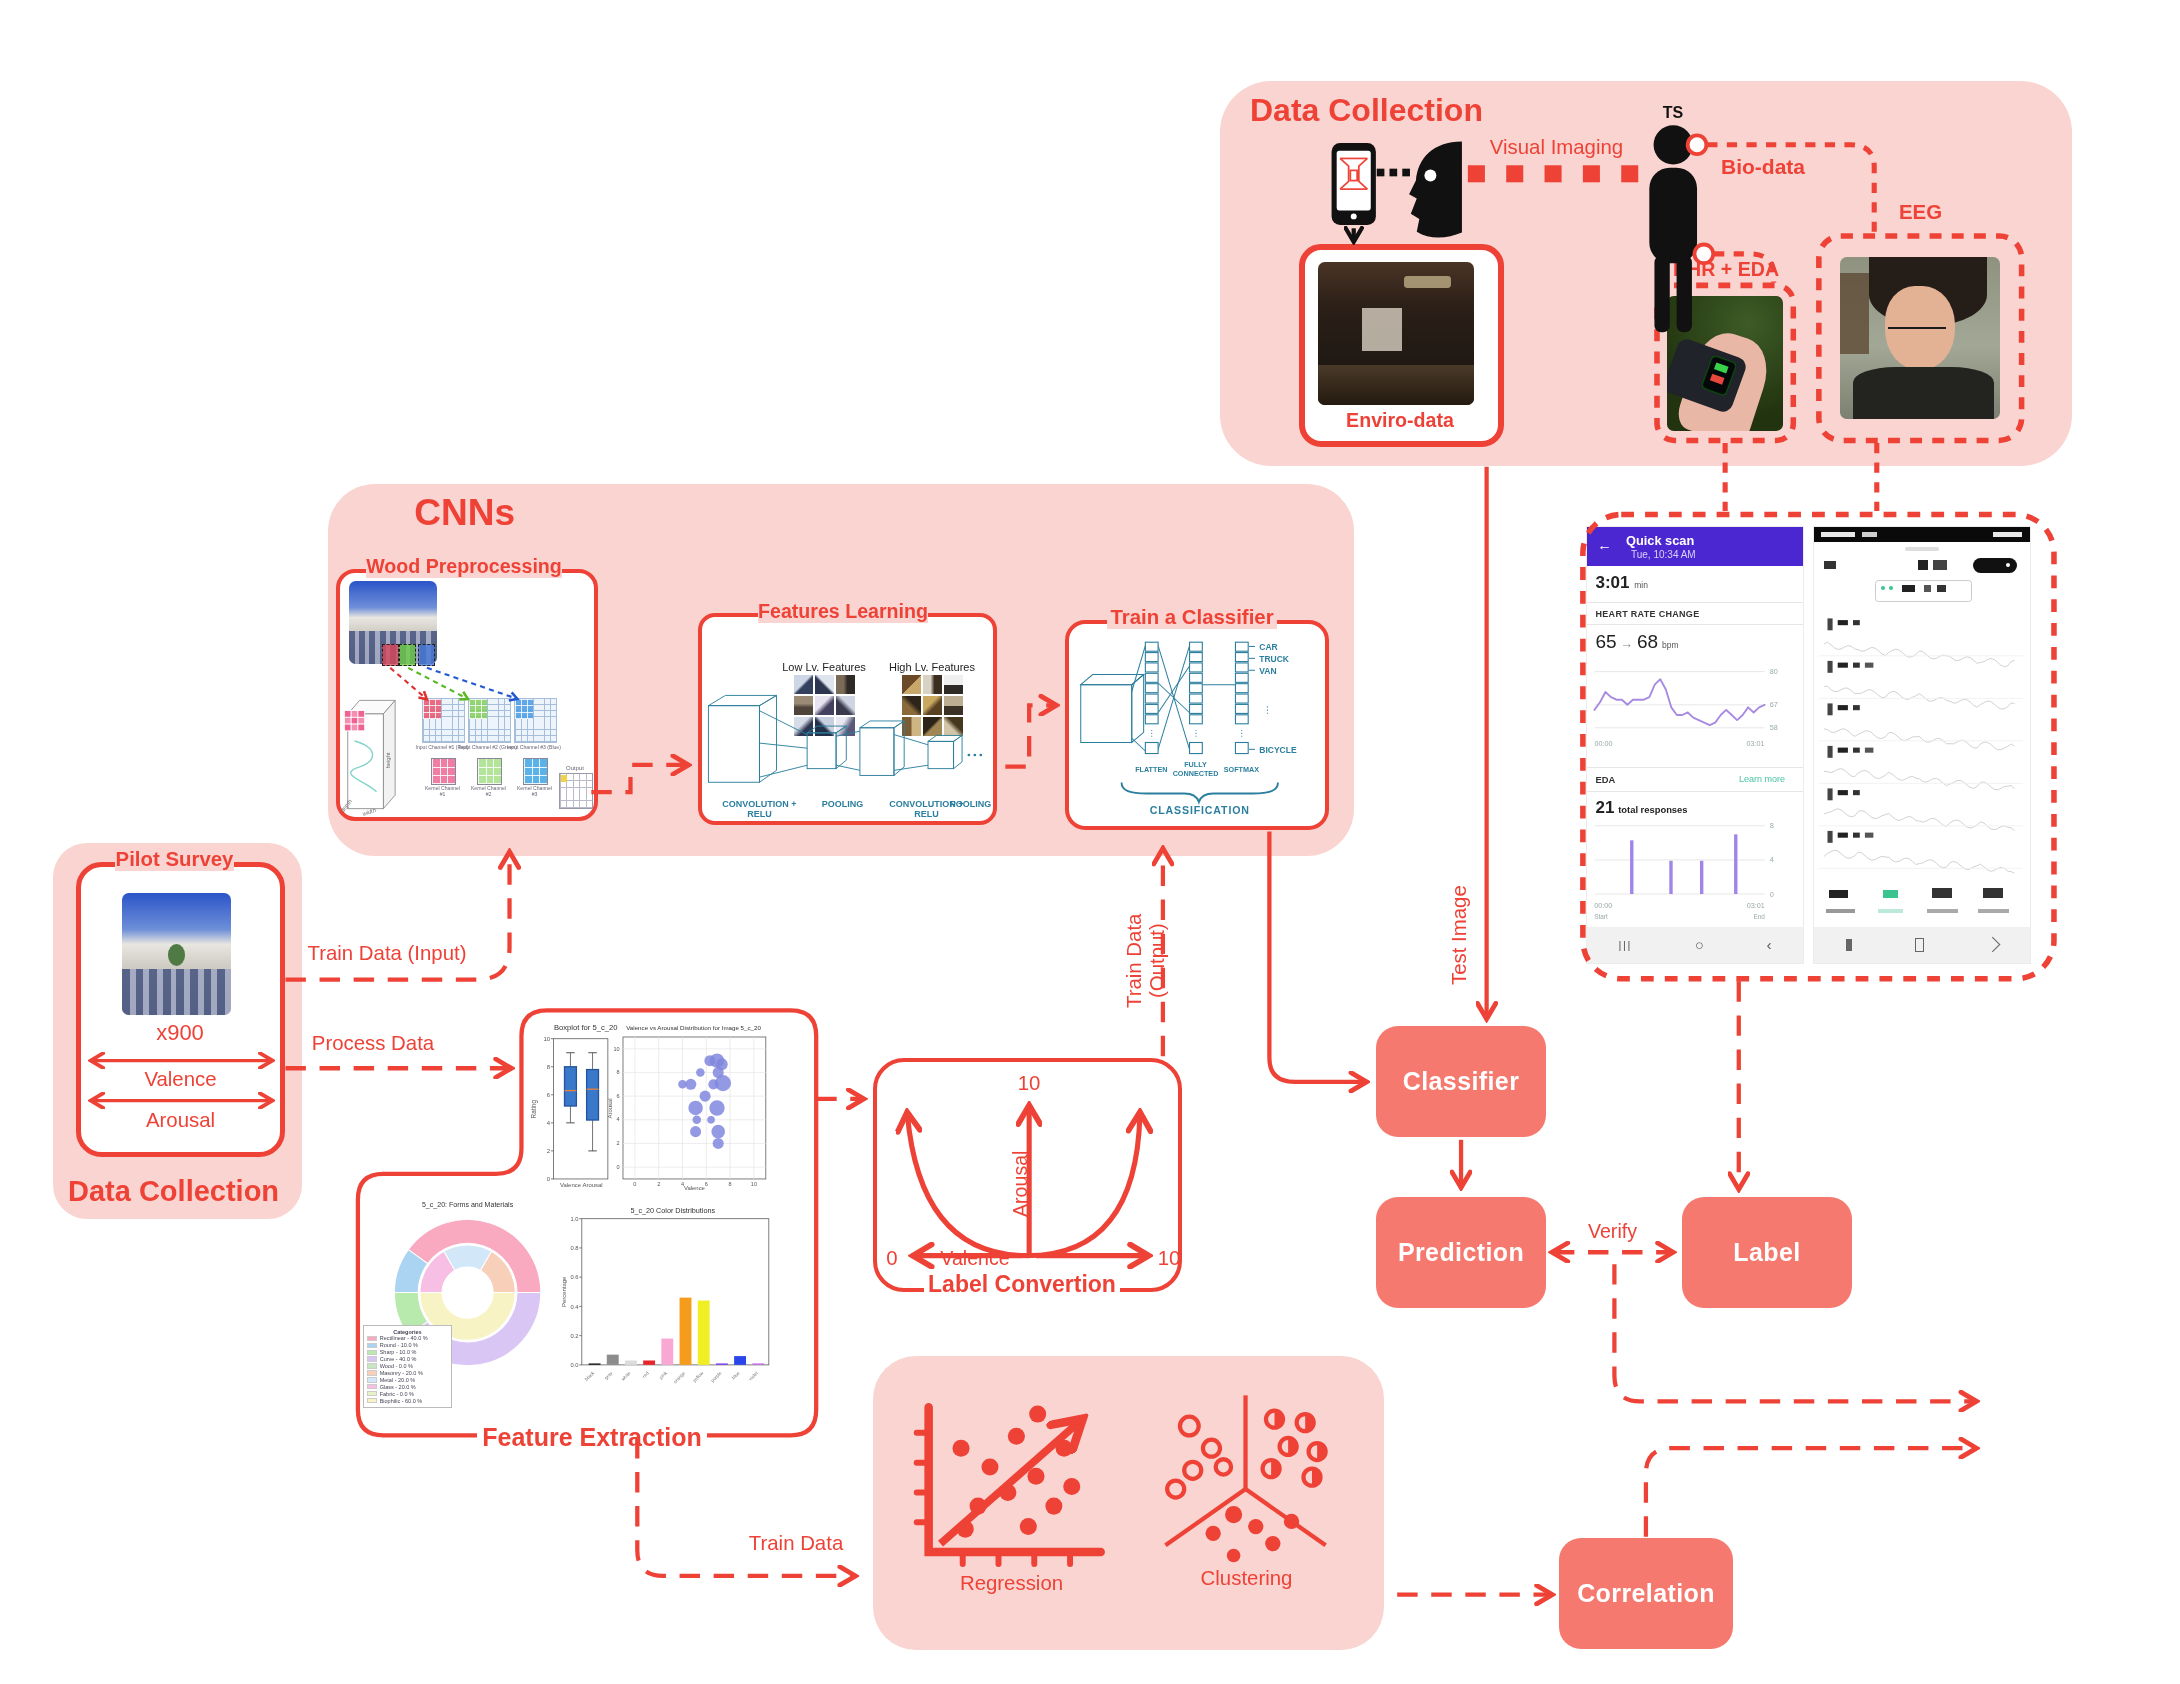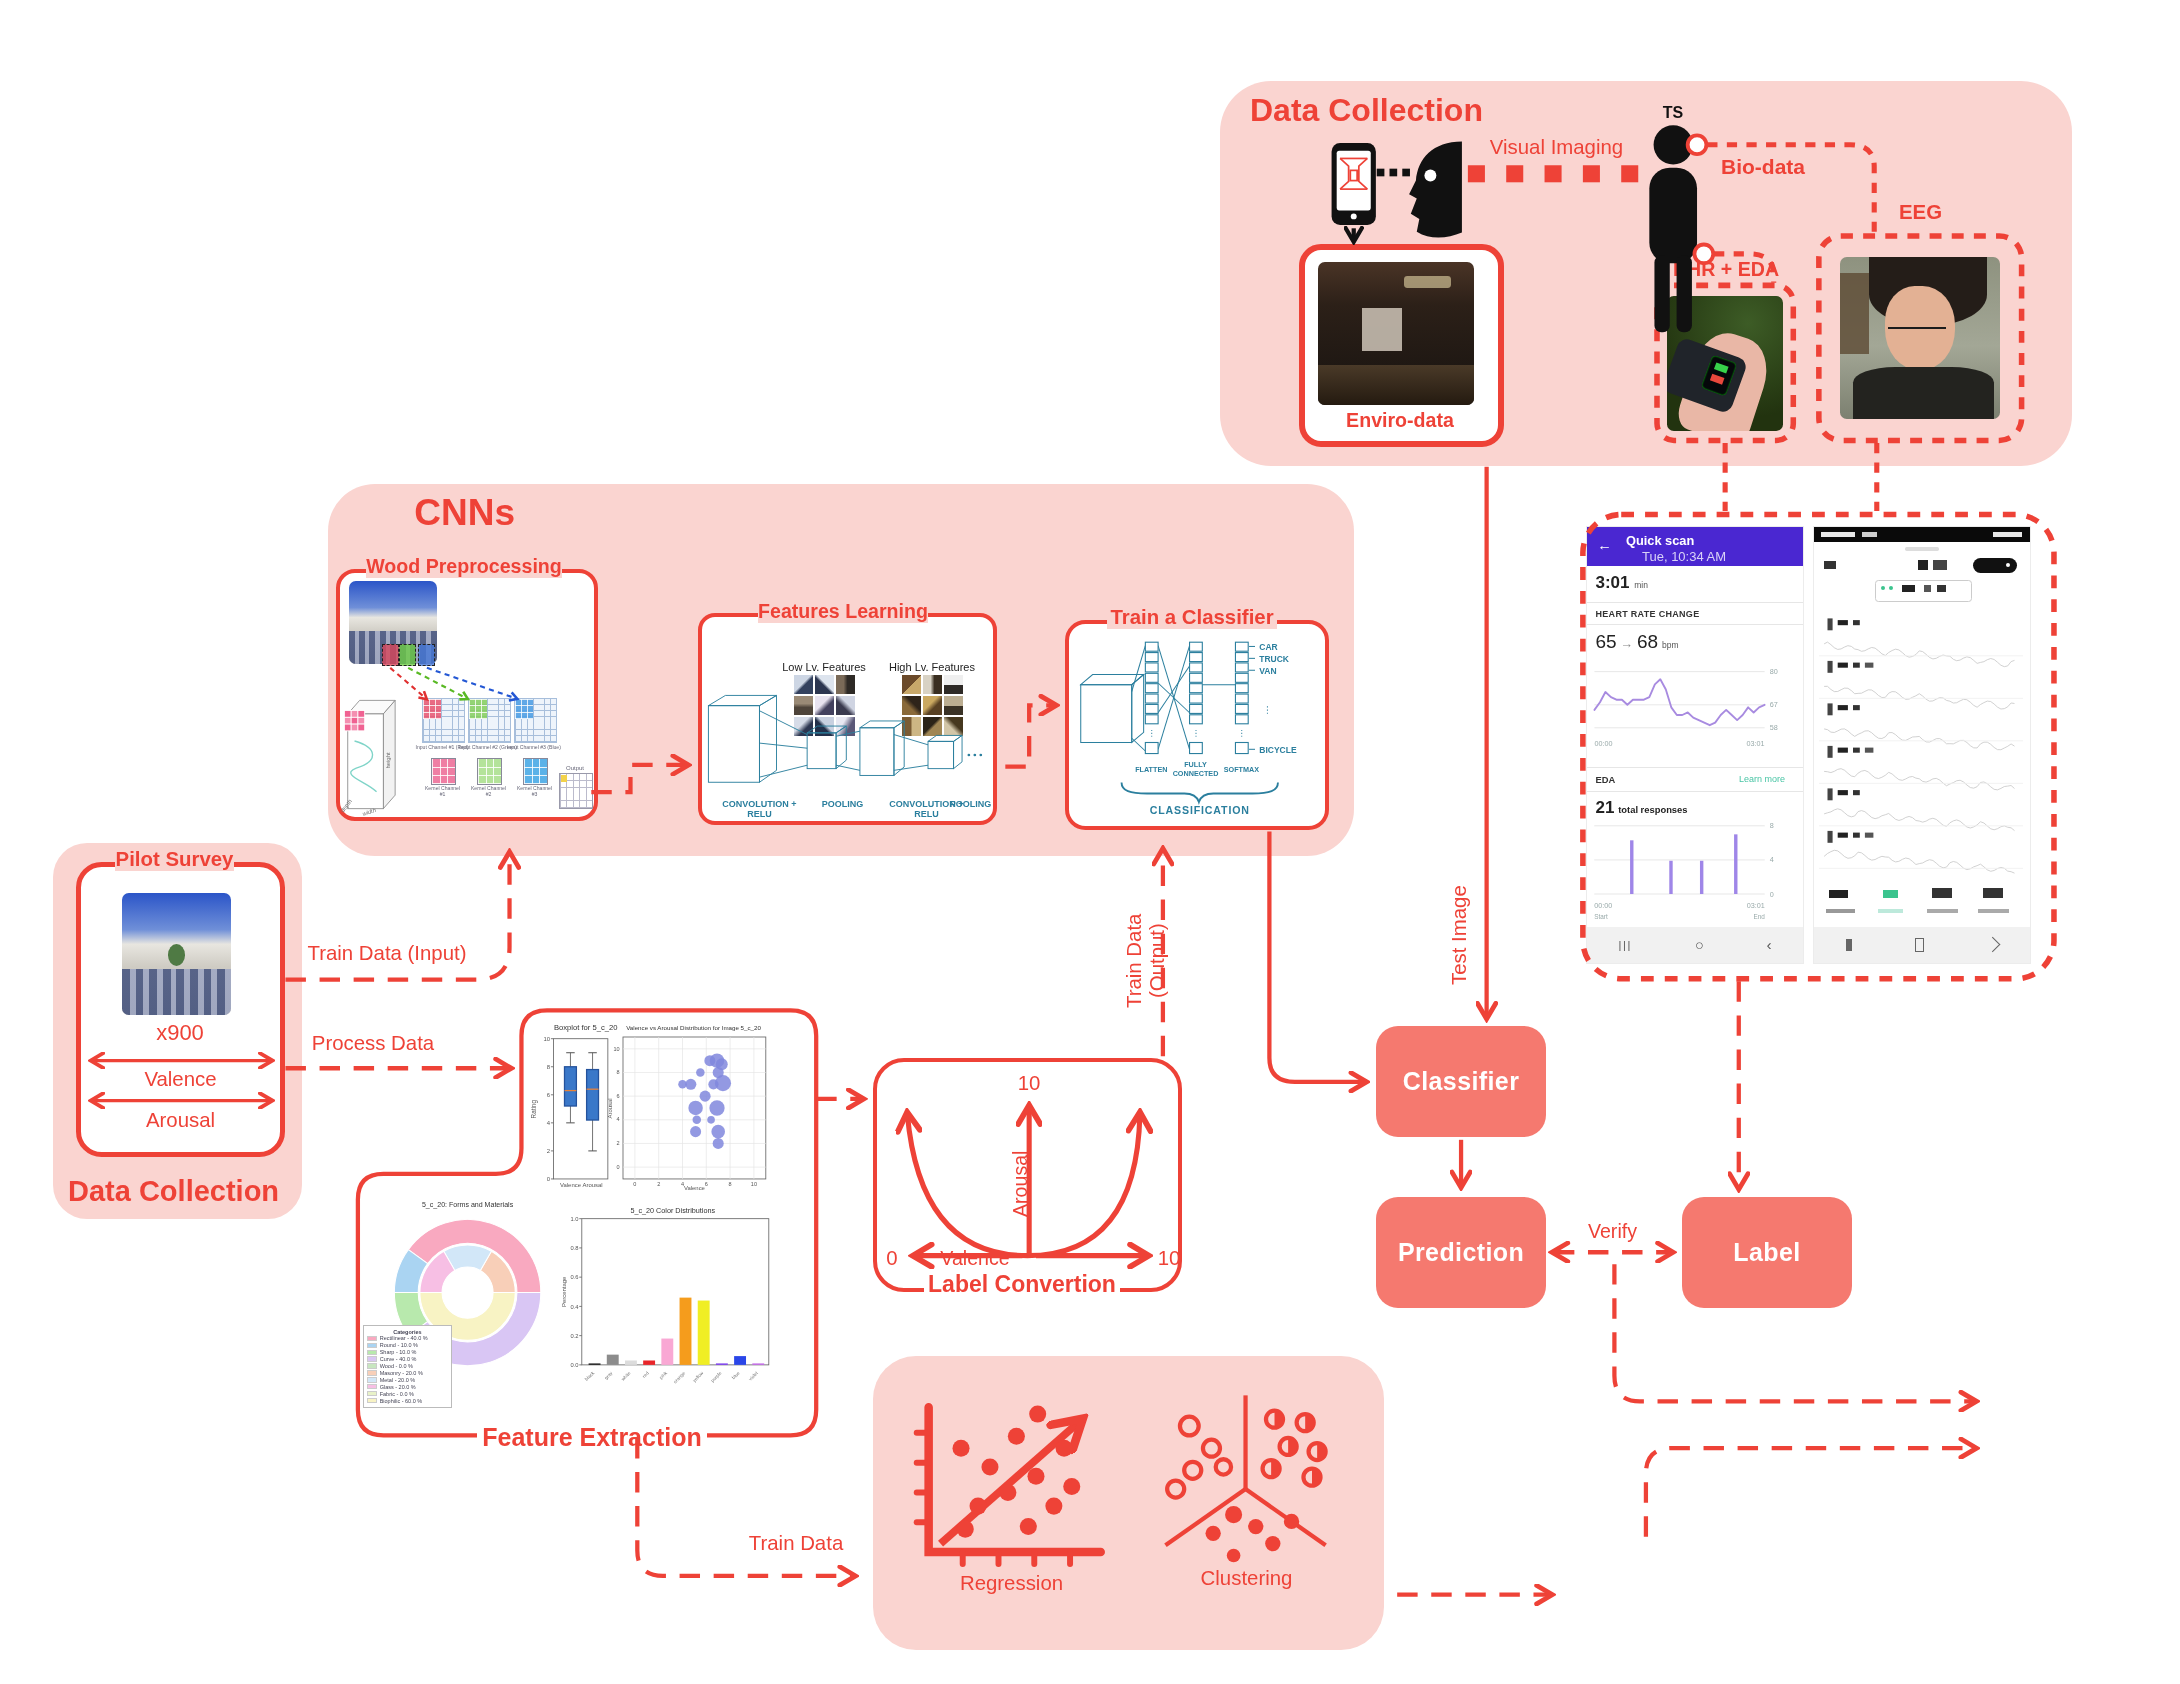--- a/index.html
+++ b/index.html
@@ -453,26 +453,27 @@
       <text x="192.79999999999998" y="200" font-size="5.5" text-anchor="end" fill="#777" transform="rotate(-45 192.79999999999998 200)">purple</text>
       <rect x="207.2" y="179.68" width="14" height="10.319999999999993" fill="#2a46e8"></rect>
       <text x="214.2" y="200" font-size="5.5" text-anchor="end" fill="#777" transform="rotate(-45 214.2 200)">blue</text>
       <rect x="228.6" y="188.28" width="14" height="1.7199999999999989" fill="#c36ae8"></rect>
       <text x="235.6" y="200" font-size="5.5" text-anchor="end" fill="#777" transform="rotate(-45 235.6 200)">violet</text>
     </svg>
 
   <div class="node" style="left:1376px;top:1026px;width:170px;height:111px;">Classifier</div>
   <div class="node" style="left:1376px;top:1197px;width:170px;height:111px;">Prediction</div>
   <div class="node" style="left:1682px;top:1197px;width:170px;height:111px;">Label</div>
+  <div class="node" style="left:1559px;top:1538px;width:174px;height:111px;">Correlation</div>
 
   <div class="phone-screen" style="left:1586px;top:526px;width:216px;height:436px;">
     <div class="abs" style="left:0;top:0;width:216px;height:39px;background:#4a27d1;color:#fff;">
       <span style="position:absolute;left:10.2px;top:10.2px;font-size:14.5px;">←</span>
       <span style="position:absolute;left:39px;top:6px;font-size:12.8px;font-weight:bold;">Quick scan</span>
-      <span style="position:absolute;left:55px;top:22px;font-size:13px;color:#d9d2f7;">Tue, 10:34 AM</span>
+      <span style="position:absolute;left:44px;top:22px;font-size:10px;color:#d9d2f7;">Tue, 10:34 AM</span>
     </div>
     <div class="abs" style="left:8.5px;top:46px;font-size:17px;font-weight:bold;color:#222;"><span>3:01</span> <span style="font-size:8.5px;font-weight:normal;color:#555;">min</span></div>
     <div class="divider" style="left:0;top:75px;width:216px;"></div>
     <div class="abs" style="left:8.5px;top:82px;font-size:9px;font-weight:bold;color:#333;letter-spacing:0.3px;">HEART RATE CHANGE</div>
     <div class="divider" style="left:0;top:97px;width:216px;"></div>
     <div class="abs" style="left:8.5px;top:104px;color:#222;"><span style="font-size:19px;">65</span> <span style="font-size:12.8px;color:#888;">→</span> <span style="font-size:19px;">68</span> <span style="font-size:8.5px;color:#555;">bpm</span></div>
     <div class="divider" style="left:0;top:240px;width:216px;"></div>
     <div class="abs" style="left:8.5px;top:247px;font-size:9.4px;font-weight:bold;color:#333;">EDA</div>
     <div class="abs" style="left:152px;top:247px;font-size:9px;color:#49c5a5;">Learn more</div>
     <div class="divider" style="left:0;top:264px;width:216px;"></div>

